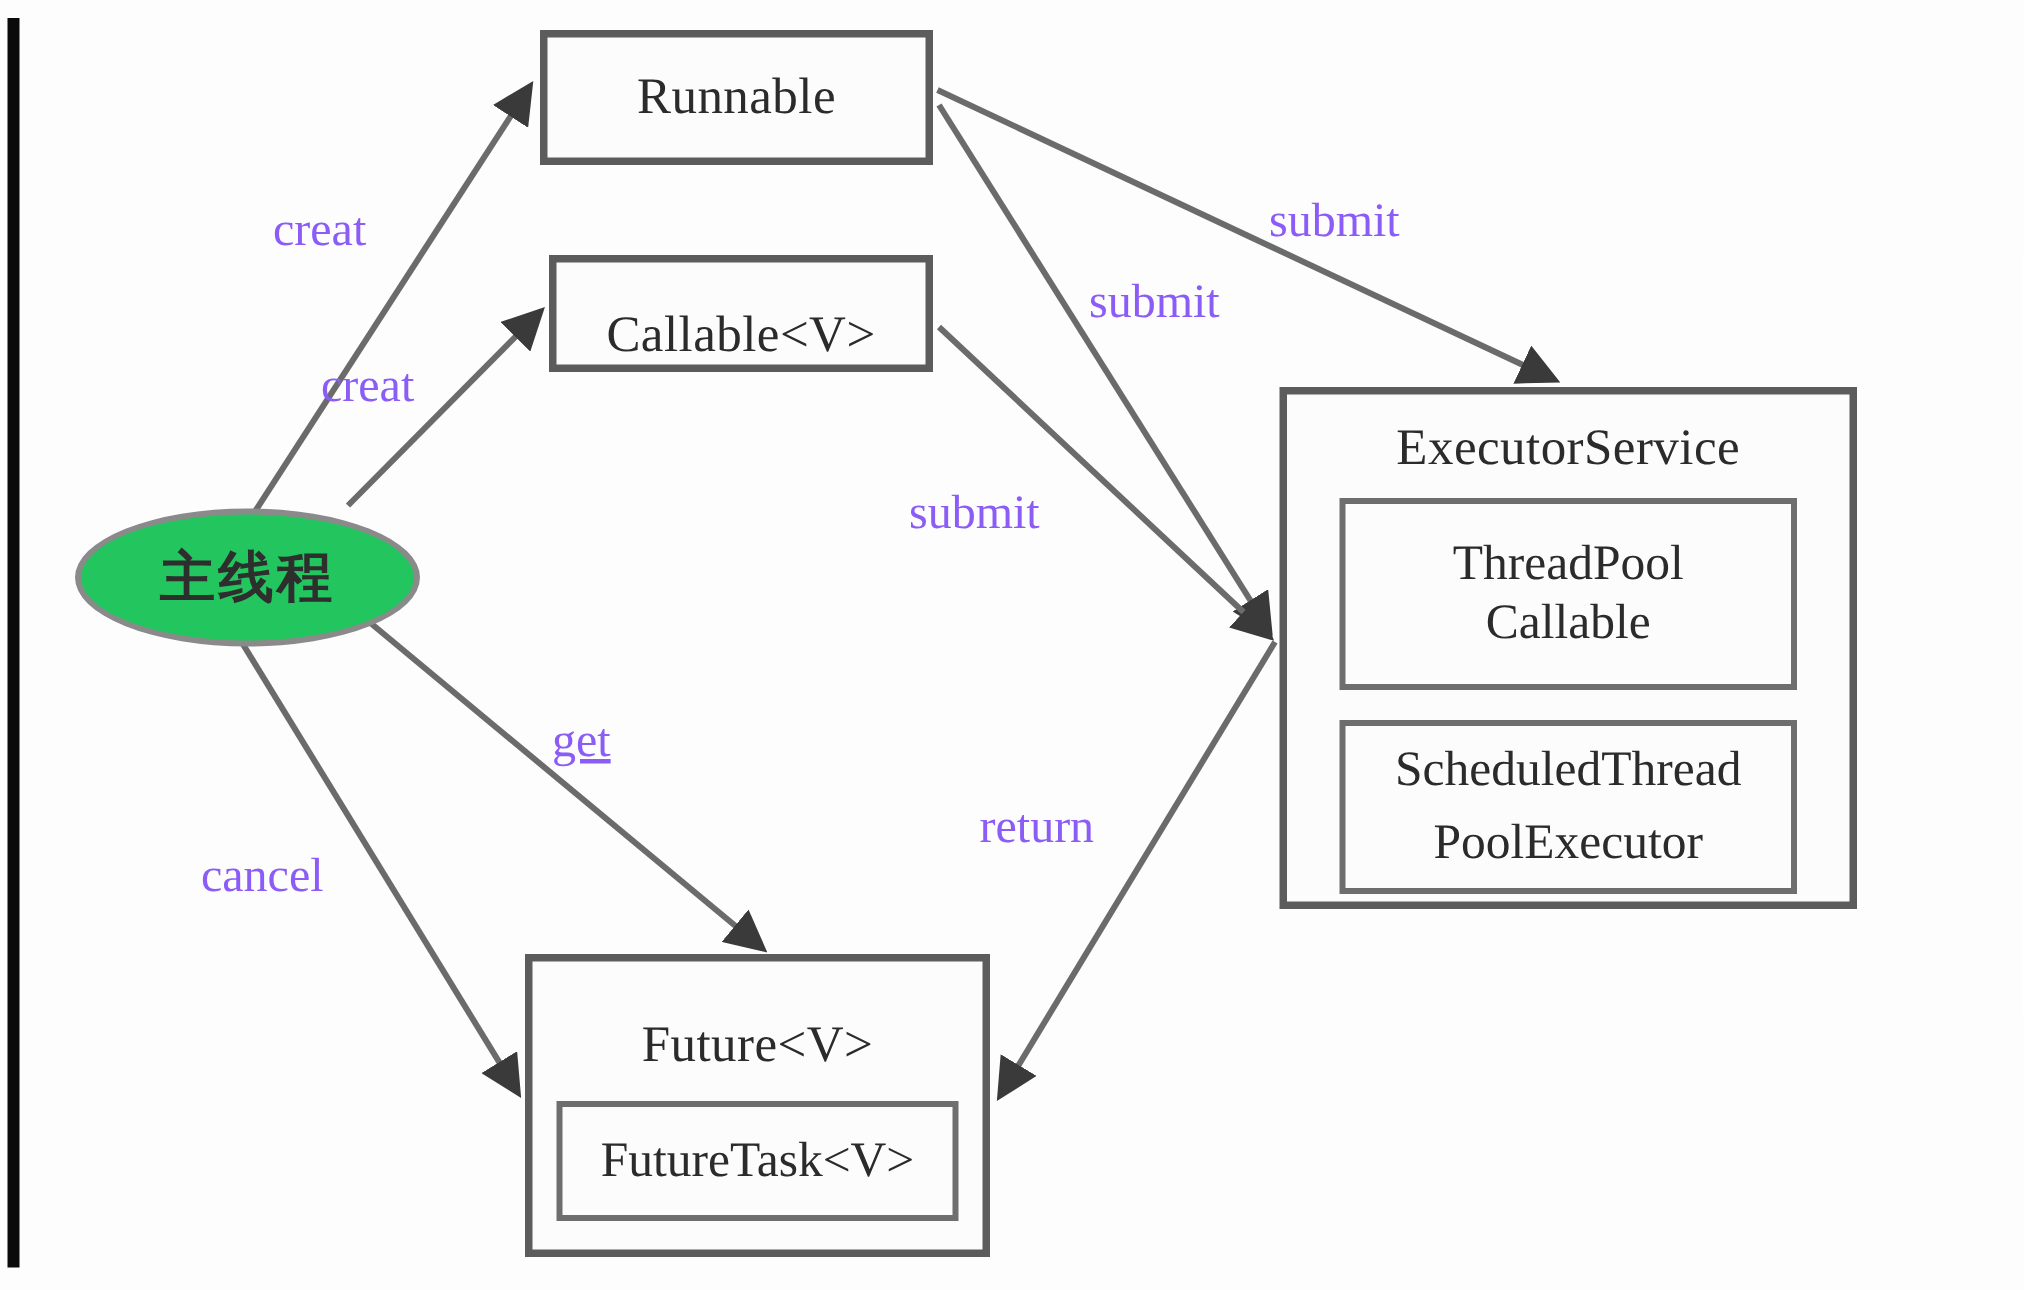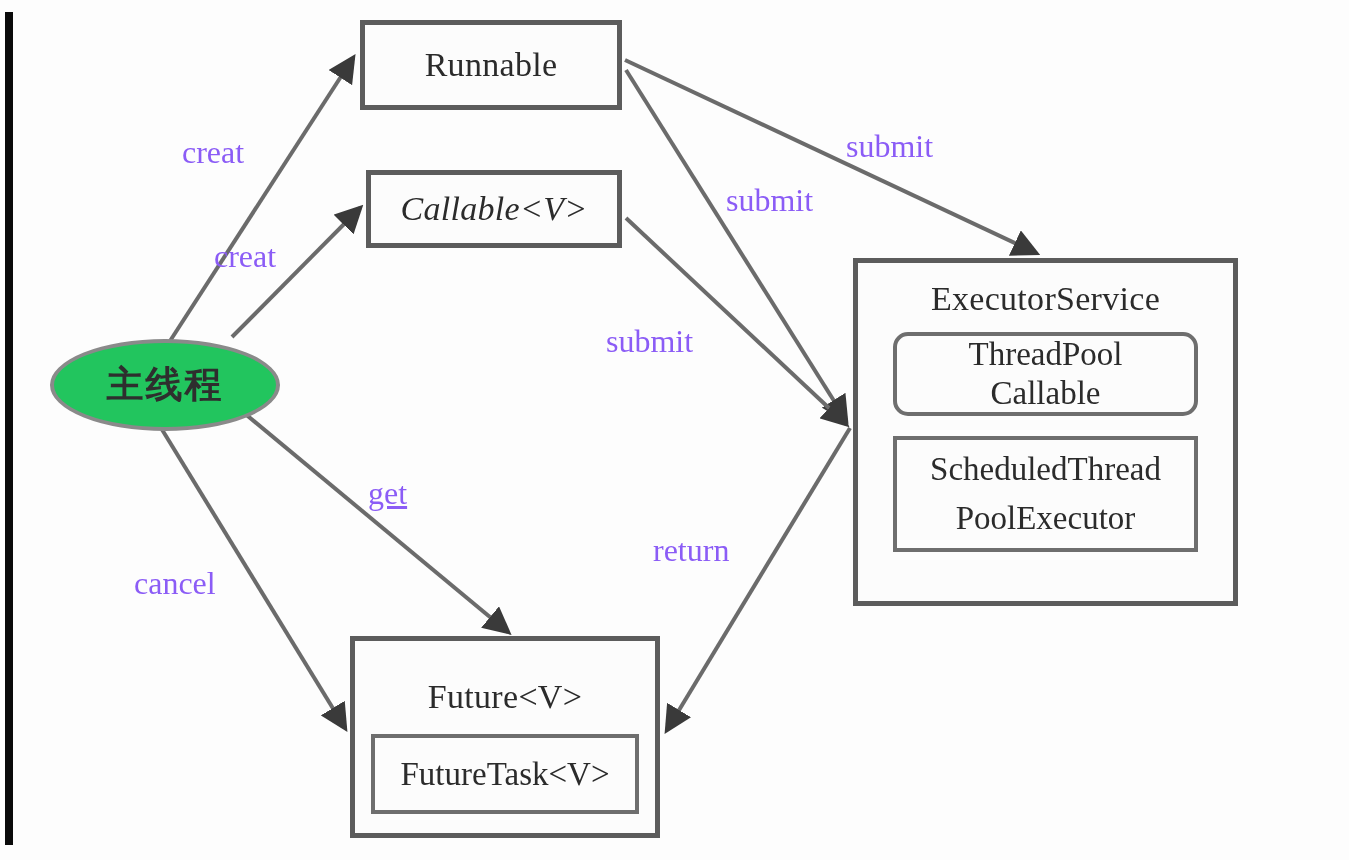--- a/index.html
+++ b/index.html
@@ -67,29 +67,28 @@
     white-space: nowrap;
   }
 
   
   #node-runnable {
     left: 360px; top: 20px; width: 262px; height: 90px;
     justify-content: center;
   }
   #node-callable {
     left: 366px; top: 170px; width: 256px; height: 78px;
-    justify-content: center;
-    font-style: italic;
+    justify-content: flex-end;
   }
   #node-executorservice {
     left: 853px; top: 258px; width: 385px; height: 348px;
     padding-top: 16px;
   }
   #node-executorservice .inner-box { width: 305px; }
-  #es-inner-tpe { margin-top: 14px; height: 84px; border-radius: 15px; }
+  #es-inner-tpe { margin-top: 14px; height: 128px; }
   #es-inner-stpe { margin-top: 20px; height: 116px; gap: 10px; }
   #node-future {
     left: 350px; top: 636px; width: 310px; height: 202px;
     padding-top: 36px;
   }
   #node-future .inner-box {
     width: 268px; height: 80px; margin-top: 18px;
   }
 
   

